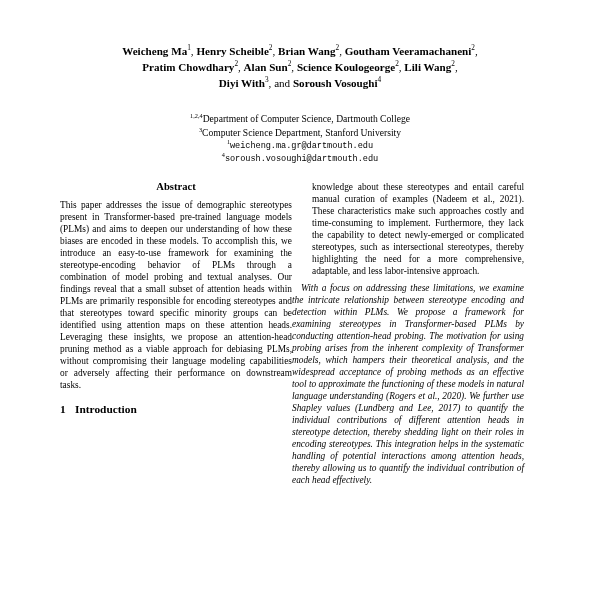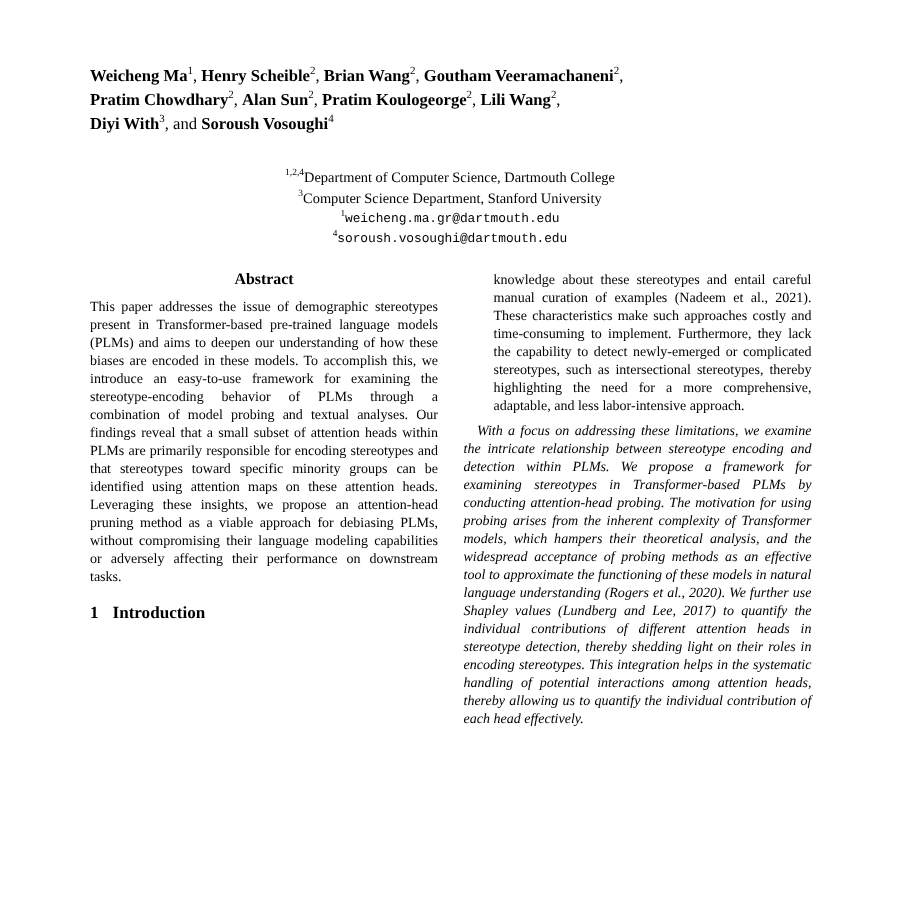--- a/index.html
+++ b/index.html
@@ -26,21 +26,21 @@
   
   .title {
     text-align: center;
     font-size: 15.2px;
     font-weight: bold;
     letter-spacing: 0.1px;
     line-height: 1.25;
     margin: 0 0 11px 0;
   }
   .authors {
-    text-align: left;
+    text-align: center;
     font-size: 11.1px;
     font-weight: bold;
     line-height: 1.42;
     margin: 0;
   }
   .authors .sep,
   .authors .plain {
     font-weight: normal;
   }
   sup {
@@ -64,21 +64,20 @@
     letter-spacing: -0.05px;
   }
   .email sup {
     font-family: "Liberation Serif", serif;
     font-size: 0.72em;
   }
 
   
   .columns {
     display: flex;
-    gap: 17px;
     margin-top: 16px;
   }
   .col {
     width: 232px;
     flex: 0 0 232px;
   }
   .abstract-head {
     text-align: center;
     font-size: 10.6px;
     font-weight: bold;
@@ -118,21 +117,21 @@
   }
 </style>
 </head>
 <body>
 
 <div class="page">
 
 
   <div class="authors">
     <div><span>Weicheng Ma</span><sup>1</sup><span class="sep">, </span><span>Henry Scheible</span><sup>2</sup><span class="sep">, </span><span>Brian Wang</span><sup>2</sup><span class="sep">, </span><span>Goutham Veeramachaneni</span><sup>2</sup><span class="sep">,</span></div>
-    <div><span>Pratim Chowdhary</span><sup>2</sup><span class="sep">, </span><span>Alan Sun</span><sup>2</sup><span class="sep">, </span><span>Pratim Koulogeorge</span><sup>2</sup><span class="sep">, </span><span>Lili Wang</span><sup>2</sup><span class="sep">,</span></div>
+    <div><span>Pratim Chowdhary</span><sup>2</sup><span class="sep">, </span><span>Alan Sun</span><sup>2</sup><span class="sep">, </span><span>Science Koulogeorge</span><sup>2</sup><span class="sep">, </span><span>Lili Wang</span><sup>2</sup><span class="sep">,</span></div>
     <div><span>Diyi With</span><sup>3</sup><span class="sep">, </span><span class="plain">and</span><span class="sep"> </span><span>Soroush Vosoughi</span><sup>4</sup></div>
   </div>
 
   <div class="affil-block">
     <div class="affil"><sup>1,2,4</sup><span>Department of Computer Science, Dartmouth College</span></div>
     <div class="affil"><sup>3</sup><span>Computer Science Department, Stanford University</span></div>
     <div class="email"><sup>1</sup><span>weicheng.ma.gr@dartmouth.edu</span></div>
     <div class="email"><sup>4</sup><span>soroush.vosoughi@dartmouth.edu</span></div>
   </div>
 

